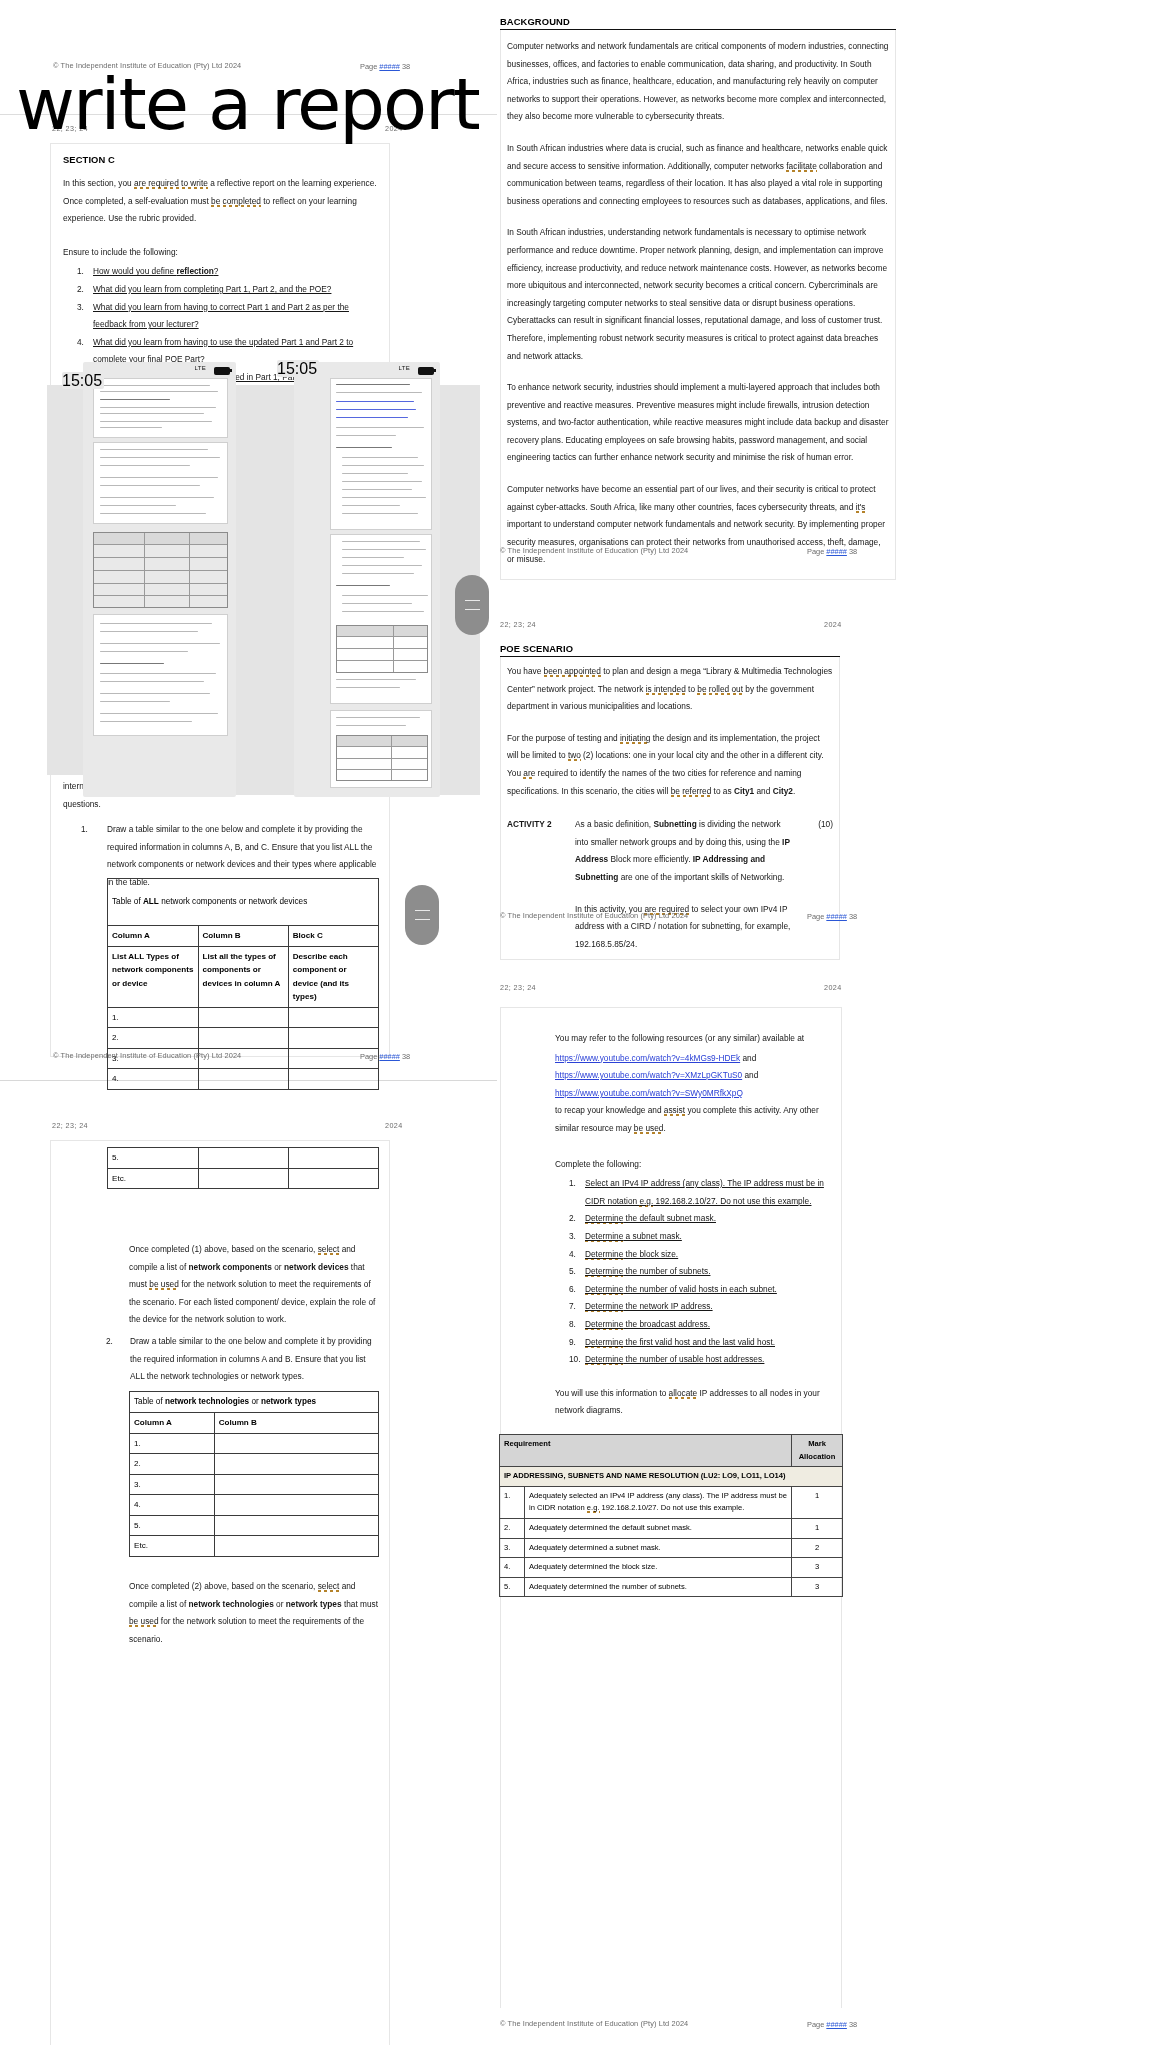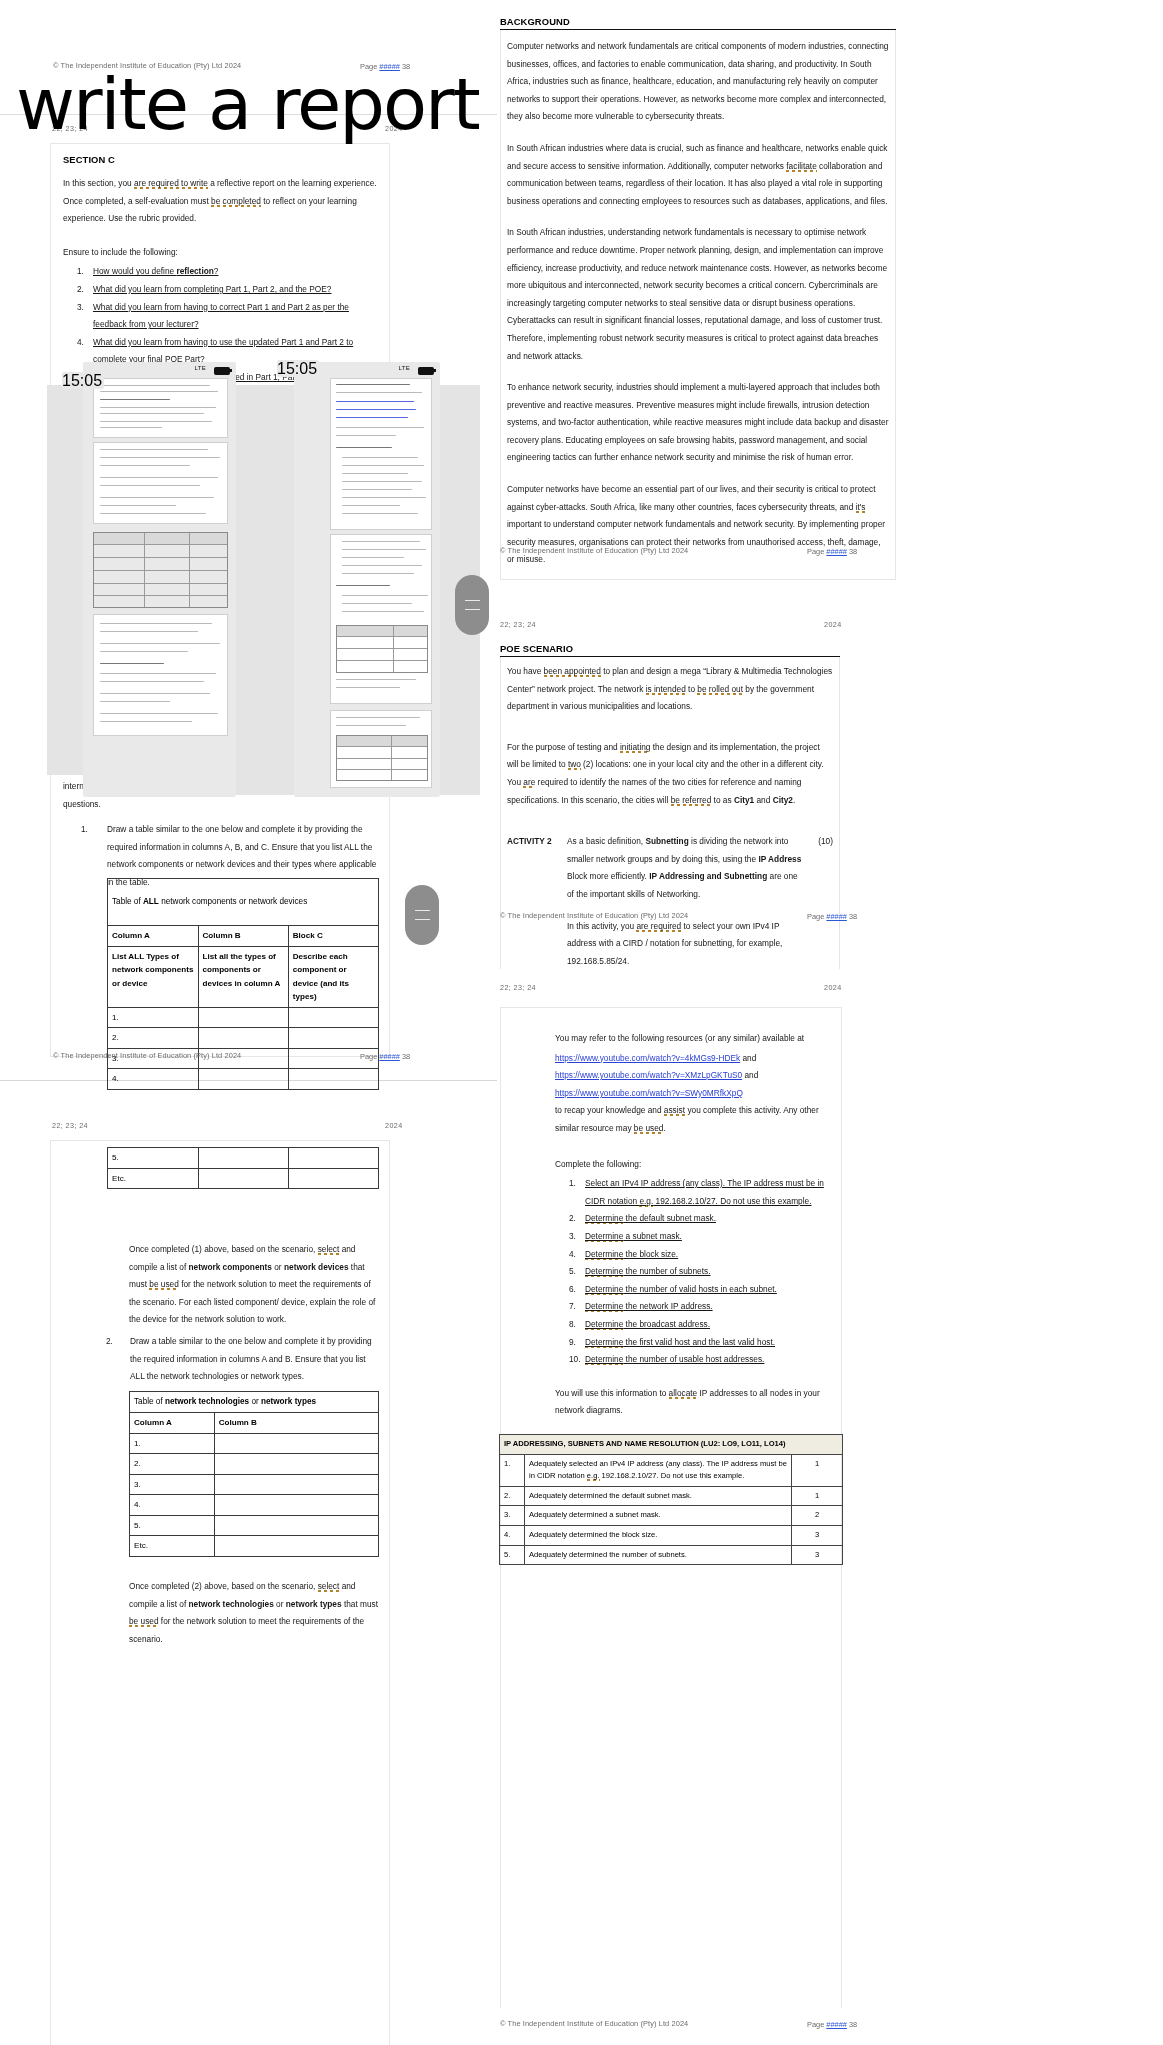--- a/index.html
+++ b/index.html
@@ -304,25 +304,25 @@
   <div class="sheet" style="left:0;top:595px;width:666px;height:358px;">
     <div class="hdrnum" style="position:absolute;left:3px;top:9px;">22; 23; 24</div>
     <div class="hdrnum" style="position:absolute;left:327px;top:9px;">2024</div>
 
     <div style="position:absolute;left:3px;top:32px;width:340px;">
       <div class="sect-head" style="display:block;border-bottom:1.4px solid #111;padding-bottom:2px;">POE SCENARIO</div>
       <div class="body-box" style="border-top:none;padding:6px;">
         <div class="ptxt">
           <span>You have </span><span class="sq-underline">been appointed</span><span> to plan and design a mega “Library &amp; Multimedia Technologies Center” network project. The network </span><span class="sq-underline">is intended</span><span> to </span><span class="sq-underline">be rolled out</span><span> by the government department in various municipalities and locations.</span>
         </div>
-        <div class="ptxt" style="margin-top:23px;">
+        <div class="ptxt" style="margin-top:14px;">
           <span>For the purpose of testing and </span><span class="sq-underline">initiating</span><span> the design and its implementation, the project will be limited to </span><span class="sq-underline">two</span><span> (2) locations: one in your local city and the other in a different city. You </span><span class="sq-underline">are</span><span> required to identify the names of the two cities for reference and naming specifications. In this scenario, the cities will </span><span class="sq-underline">be referred</span><span> to as </span><b>City1</b><span> and </span><b>City2</b><span>.</span>
         </div>
 
-        <div style="display:flex;margin-top:24px;gap:4px;">
+        <div style="display:flex;margin-top:16px;gap:12px;">
           <div class="ptxt" style="width:56px;flex:none;font-weight:bold;">ACTIVITY 2</div>
           <div class="ptxt" style="flex:1;">
             <span>As a basic definition, </span><b>Subnetting</b><span> is dividing the network into smaller network groups and by doing this, using the </span><b>IP Address</b><span> Block more efficiently. </span><b>IP Addressing and Subnetting</b><span> are one of the important skills of Networking.</span>
             <div style="margin-top:14px;">
               <span>In this activity, you </span><span class="sq-underline">are required</span><span> to select your own IPv4 IP address with a CIRD / notation for subnetting, for example, 192.168.5.85/24.</span>
             </div>
           </div>
           <div class="ptxt" style="width:26px;flex:none;text-align:right;">(10)</div>
         </div>
       </div>
@@ -397,20 +397,24 @@
             </li>
         </ul>
         <div class="ptxt" style="margin-top:16px;">
           <span>You will use this information to </span><span class="sq-underline">allocate</span><span> IP addresses to all nodes in your network diagrams.</span>
         </div>
       </div>
 
       <div style="position:absolute;left:-2px;right:-2px;top:426px;">
         <table class="marks">
           <tbody>
+              <tr>
+            <th colspan="2">Requirement</th>
+            <th class="mk">Mark Allocation</th>
+          </tr>
           <tr>
             <td class="band" colspan="3">IP ADDRESSING, SUBNETS AND NAME RESOLUTION (LU2: LO9, LO11, LO14)</td>
           </tr>
           <tr>
             <td class="idx">1.</td>
             <td><span>Adequately selected an IPv4 IP address (any class). The IP address must be in CIDR notation </span><span class="sq-underline">e.g.</span><span> 192.168.2.10/27. Do not use this example.</span></td>
             <td class="mk">1</td>
           </tr>
           <tr>
             <td class="idx">2.</td>

